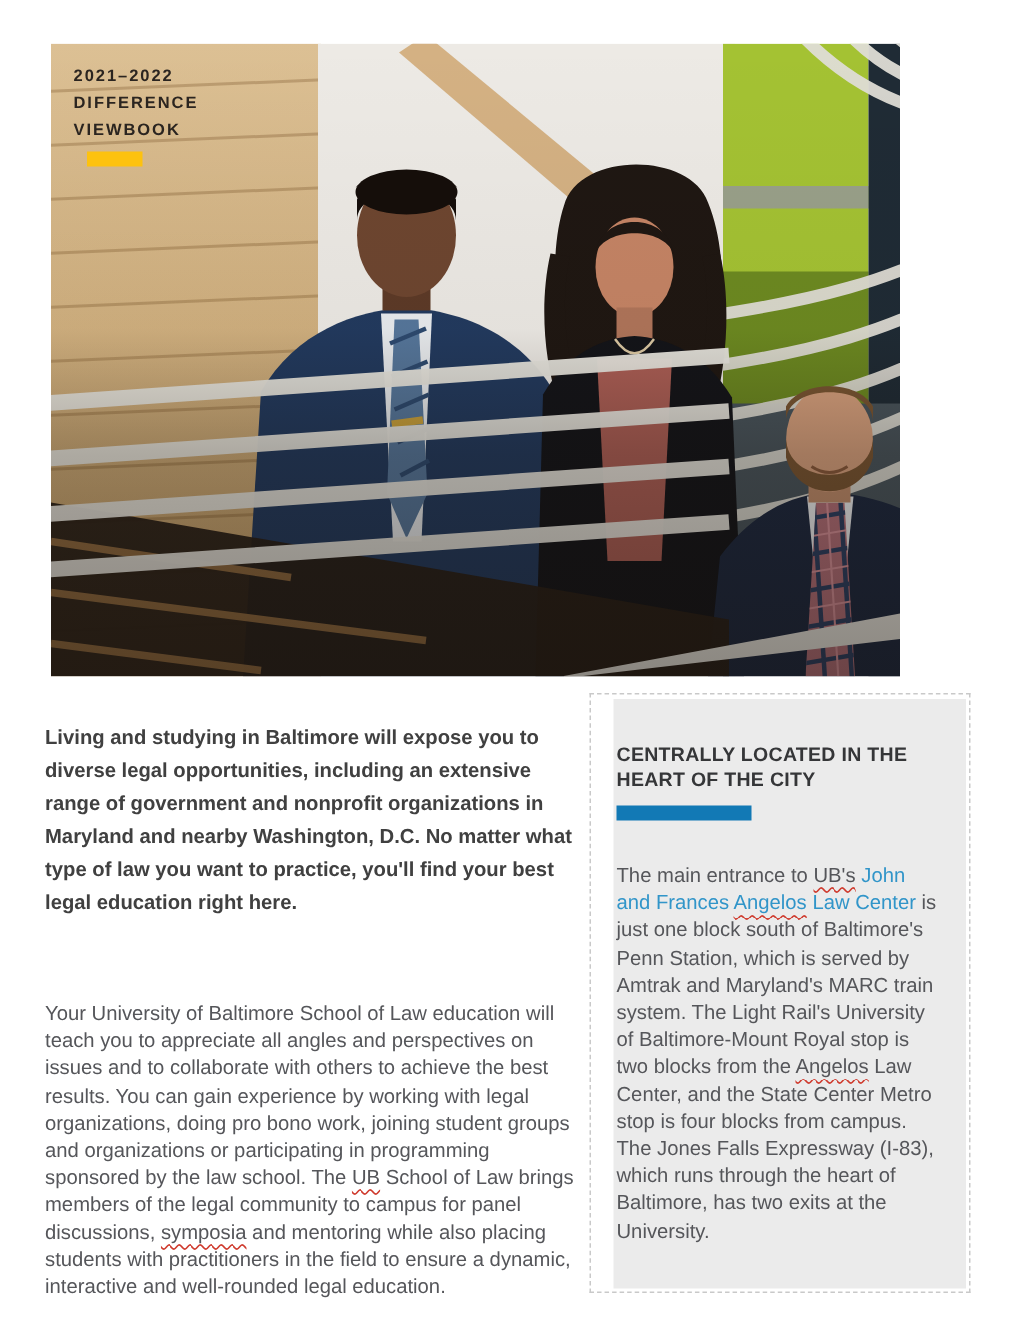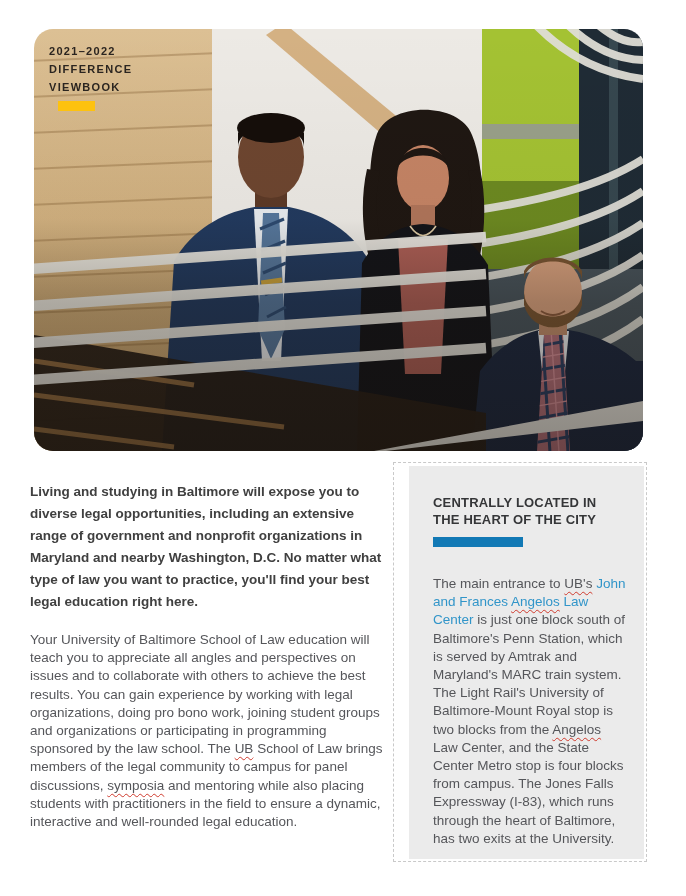--- a/index.html
+++ b/index.html
@@ -1,42 +1,42 @@
 <!DOCTYPE html>
 <html><head>
 <meta charset="utf-8">
 <style>
   html,body{margin:0;padding:0;background:#fff;}
   #page{position:relative;width:686px;height:896px;background:#ffffff;overflow:hidden;
         font-family:"Liberation Sans",sans-serif;}
 
   
-  .photo{position:absolute;left:34px;top:29px;width:609px;height:422px;overflow:hidden;border-radius:19px;}
+  .photo{position:absolute;left:34px;top:29px;width:566px;height:422px;overflow:hidden;}
   .photo svg{position:absolute;left:0;top:0;}
 
   .badge{position:absolute;left:15px;top:13px;color:#2b2520;}
   .badge .bl{font-size:11px;font-weight:700;letter-spacing:1.3px;line-height:18px;}
   .badge .bar{width:37px;height:10px;margin:5px 0 0 9px;}
 
   .hero-title{position:absolute;left:26px;top:283px;color:#ffffff;}
   .hero-title .tl{font-size:61px;font-weight:700;letter-spacing:-1px;line-height:58px;
      transform:scaleX(.78);transform-origin:left top;white-space:nowrap;
      text-shadow:2px 3px 7px rgba(25,18,10,.65),0 0 2px rgba(25,18,10,.4);}
 
   
   .intro{position:absolute;left:30px;top:467px;width:362px;
          font-size:13.5px;font-weight:700;line-height:22px;color:#404040;}
-  .bodypara{position:absolute;left:30px;top:587px;width:362px;
+  .bodypara{position:absolute;left:30px;top:623px;width:362px;
          font-size:13.5px;line-height:18.2px;color:#55565a;margin-top:44px;}
 
   
   .side-region{position:absolute;left:393px;top:462px;width:252px;height:398px;
          border:1px dashed #c9c9c9;}
   .side-box{position:absolute;left:15px;top:3px;right:2px;bottom:2px;background:#ebebeb;
-         padding:28px 18px 0 24px;box-sizing:border-box;}
+         padding:28px 18px 0 2px;box-sizing:border-box;}
   .side-h{font-size:13px;font-weight:700;line-height:17px;color:#353638;letter-spacing:.2px;}
   .side-rule{width:90px;height:10px;background:#1279b5;margin-top:9px;}
   .side-p{margin-top:28px;font-size:13.5px;line-height:18.2px;color:#55565a;}
 
   
   .sq{text-decoration-line:underline;text-decoration-style:wavy;
       text-decoration-color:#cf3a2d;text-decoration-thickness:1px;text-underline-offset:3px;}
   a.lawlink{color:#3195c9;text-decoration:none;cursor:pointer;}
   a.lawlink .sq{color:#3195c9;}
 </style>

